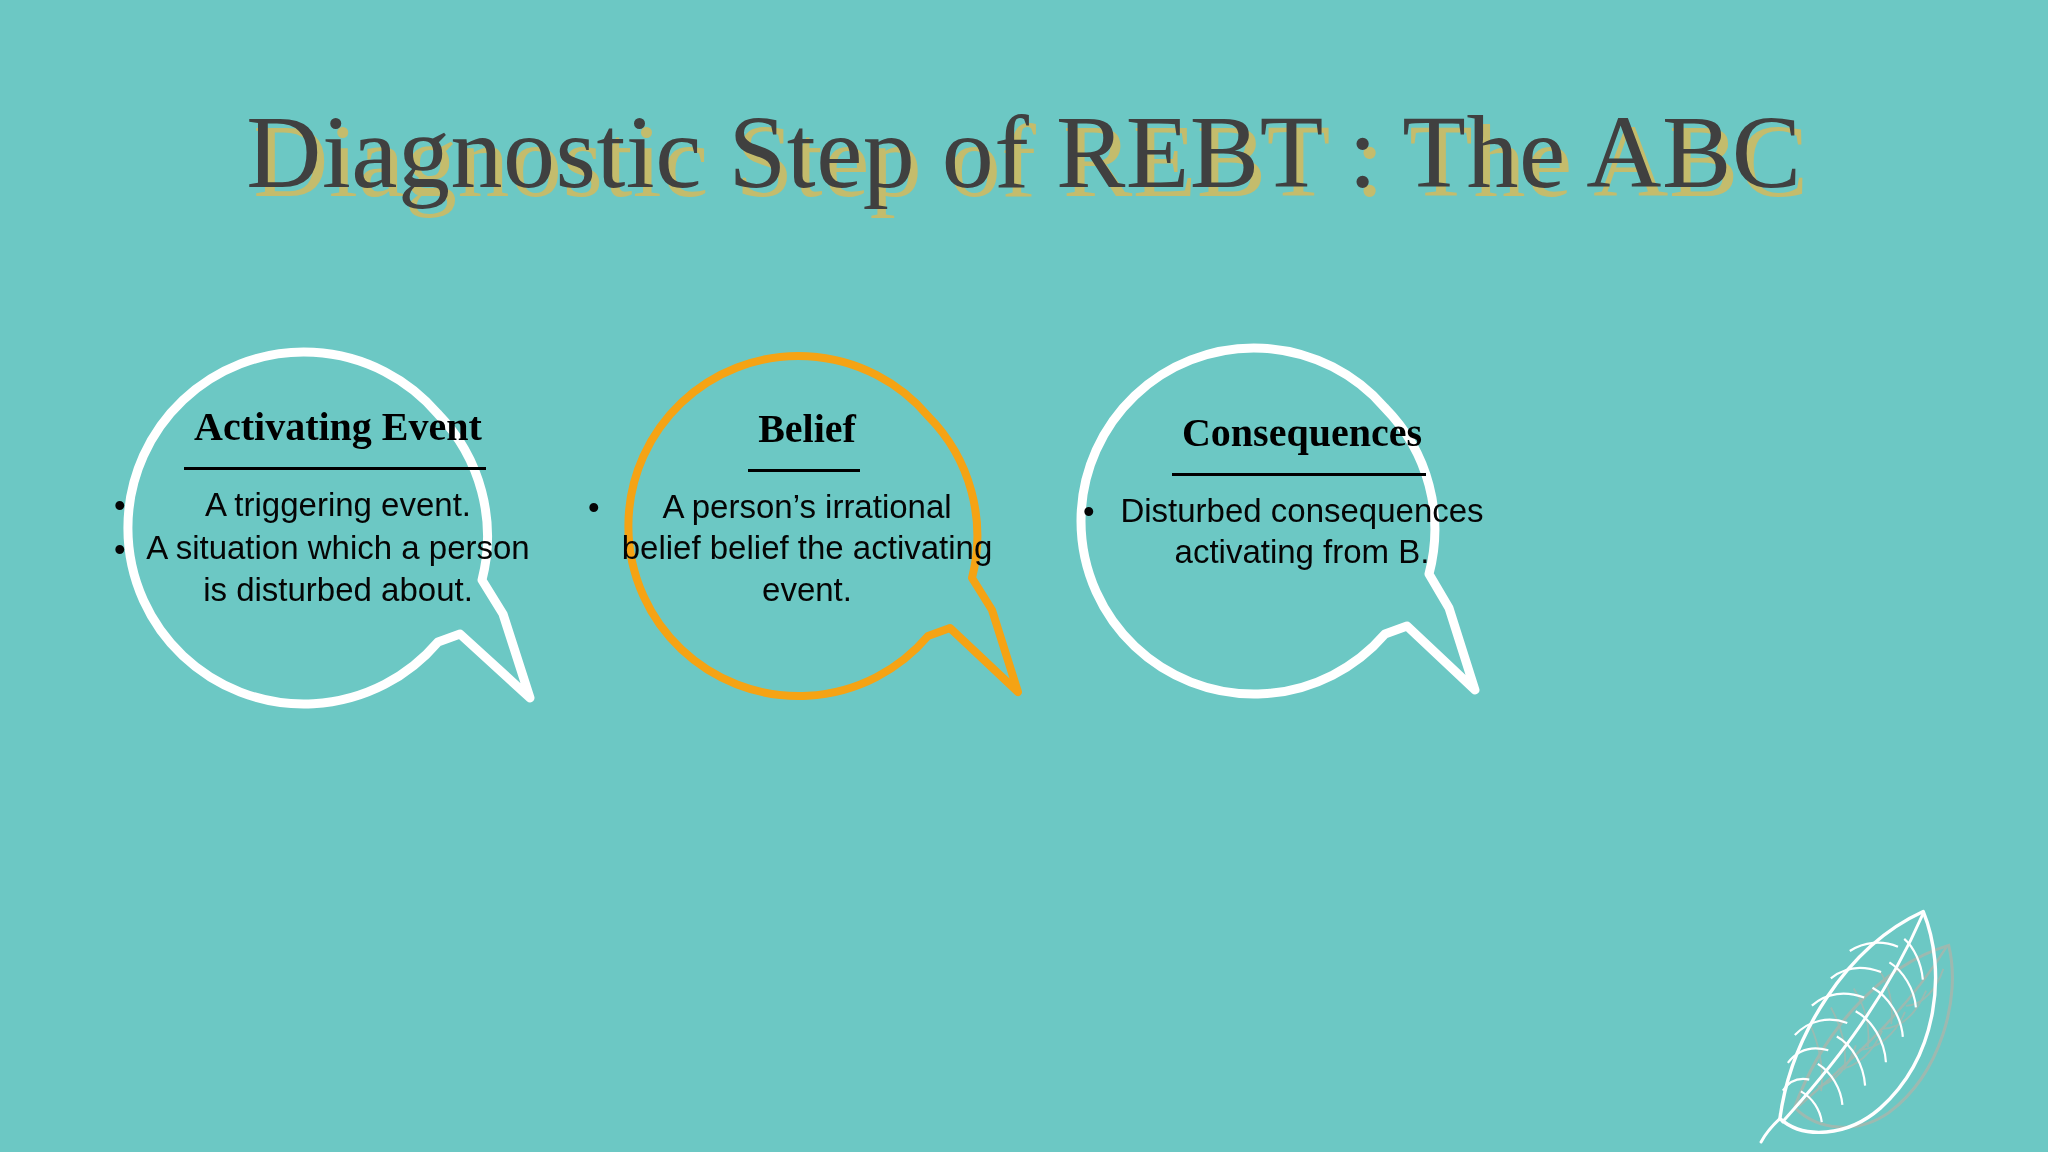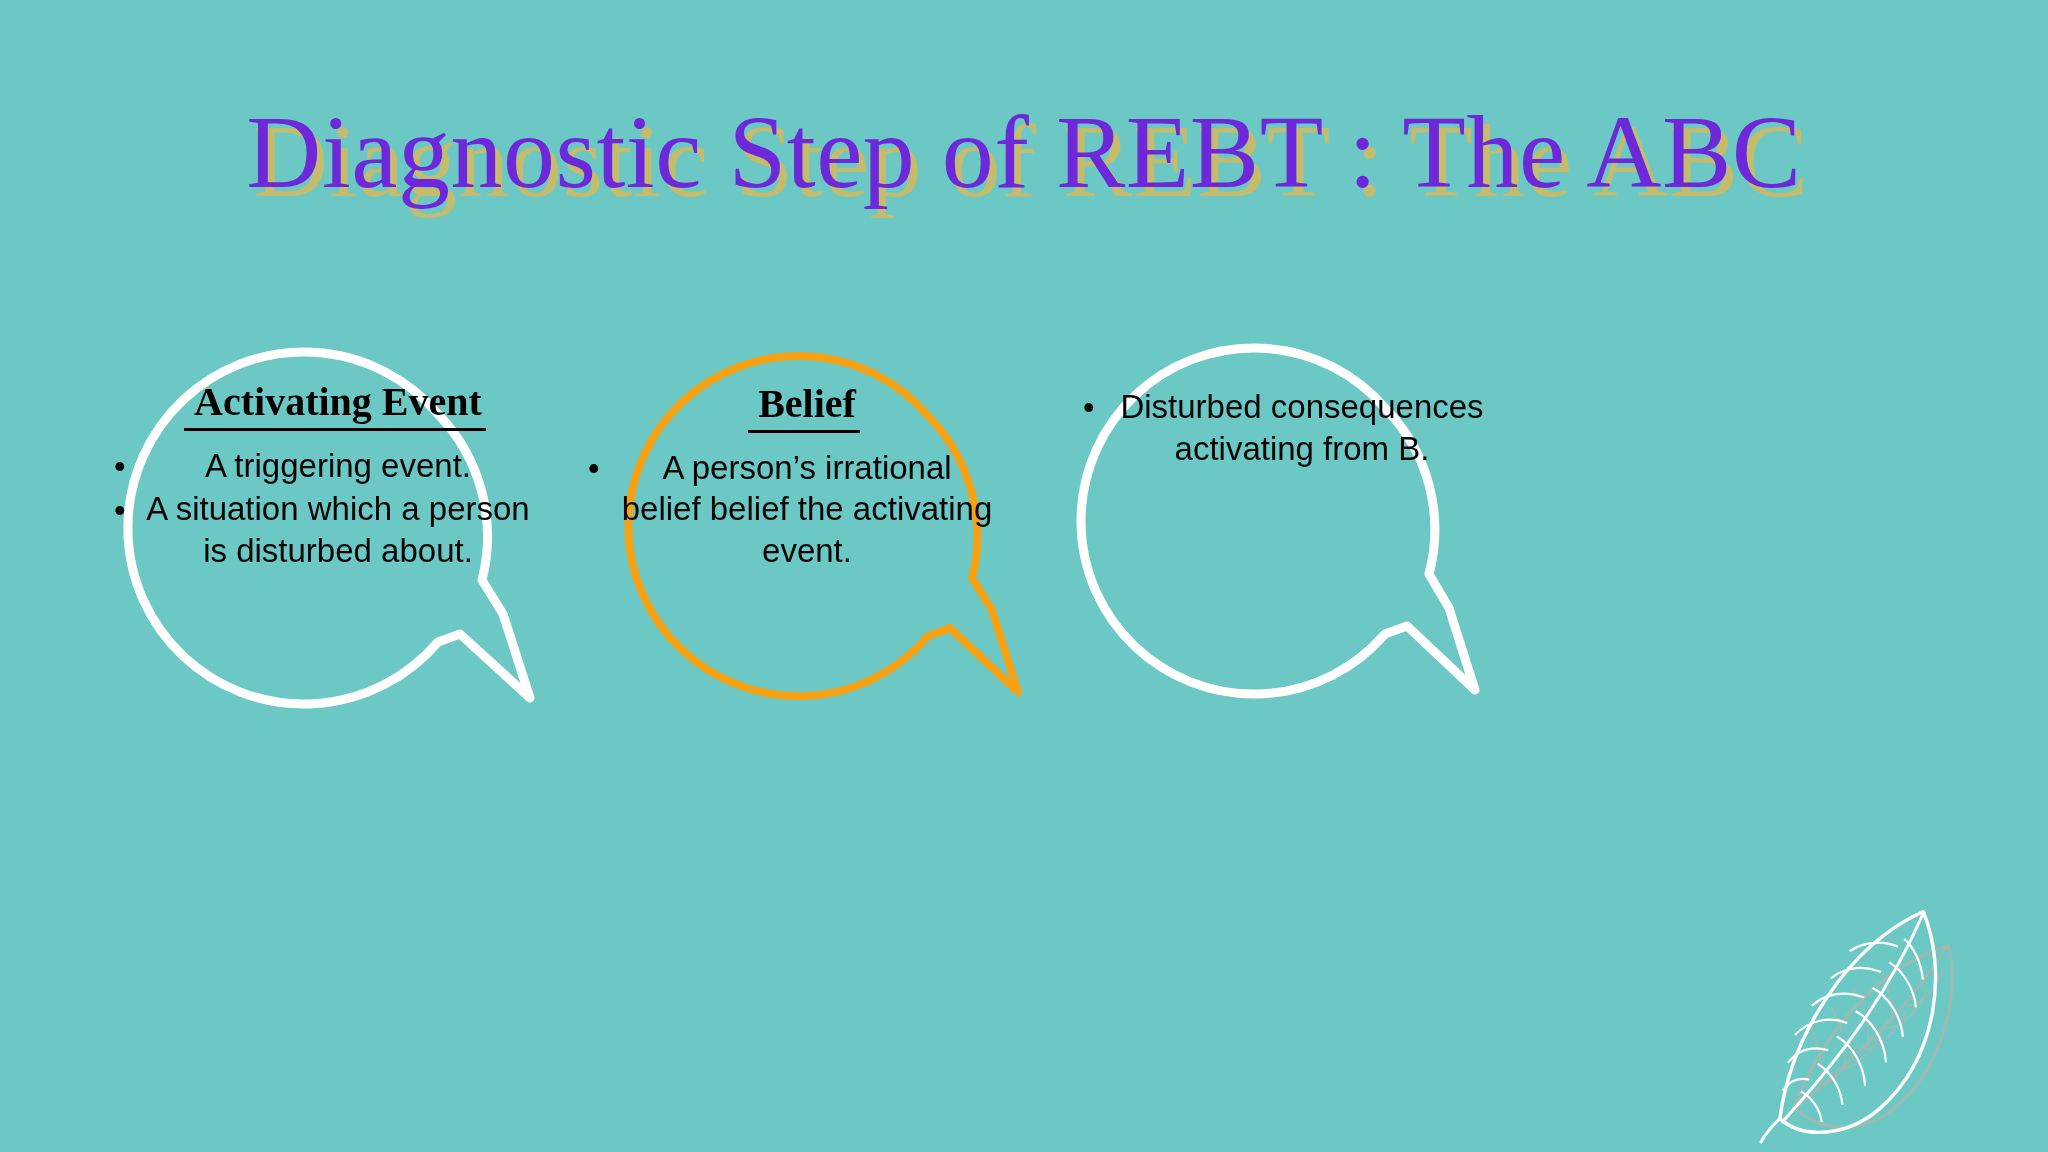--- a/index.html
+++ b/index.html
@@ -55,23 +55,24 @@
     color: #000;
   }
   .bubble-heading {
     font-family: "Liberation Serif", serif;
     font-weight: bold;
     font-size: 40px;
     line-height: 1.12;
     color: #000;
     display: inline-block;
     border-bottom: 3px solid #000;
-    padding: 0 4px 3px 10px;
+    padding: 0 4px 17px 10px;
     margin-bottom: 14px;
     white-space: nowrap;
+    margin-top: 25px;
   }
   .bubble-list {
     list-style: none;
     margin: 0;
     padding: 0;
     font-family: "Liberation Sans", sans-serif;
     font-size: 33px;
     line-height: 1.26;
     color: #050505;
   }
@@ -114,21 +115,21 @@
     height: 290px;
     z-index: 2;
   }
 </style>
 </head>
 <body>
 
 <div id="slide" style="background: rgb(108, 200, 196);">
 
   <div id="title-wrap">
-    <div id="slide-title" style="color: #6d28d9; text-shadow: rgb(196, 188, 108) 7px 9px 0px;">Diagnostic Step of REBT : The ABC</div>
+    <div id="slide-title" style="color: #404040; text-shadow: rgb(196, 188, 108) 7px 9px 0px;">Diagnostic Step of REBT : The ABC</div>
   </div>
 
   <div class="bubble-group" id="group-a">
     <svg class="bubble-svg" width="700" height="420" viewBox="0 0 700 420">
 
       <path d="M 360 96
                A 176 176 0 1 0 360 324
                L 382 316
                L 452 380
                L 425 296
@@ -176,20 +177,21 @@
     <svg class="bubble-svg" width="700" height="420" viewBox="0 0 700 420">
       <path d="M 350 90
                A 173 173 0 1 0 350 316
                L 372 308
                L 440 372
                L 414 290
                L 394 256
                A 173 173 0 0 0 350 90 Z" fill="none" stroke="#ffffff" stroke-width="9" stroke-linejoin="round" stroke-linecap="round"></path>
     </svg>
     <div class="bubble-content" id="content-c">
+      <div class="bubble-heading">Consequences</div>
       <ul class="bubble-list">
         <li>
           <span class="bullet">•</span>
           <span class="btext">Disturbed consequences activating from B.</span>
         </li>
       </ul>
     </div>
   </div>
 
   <svg id="leaf" viewBox="0 0 300 290">

